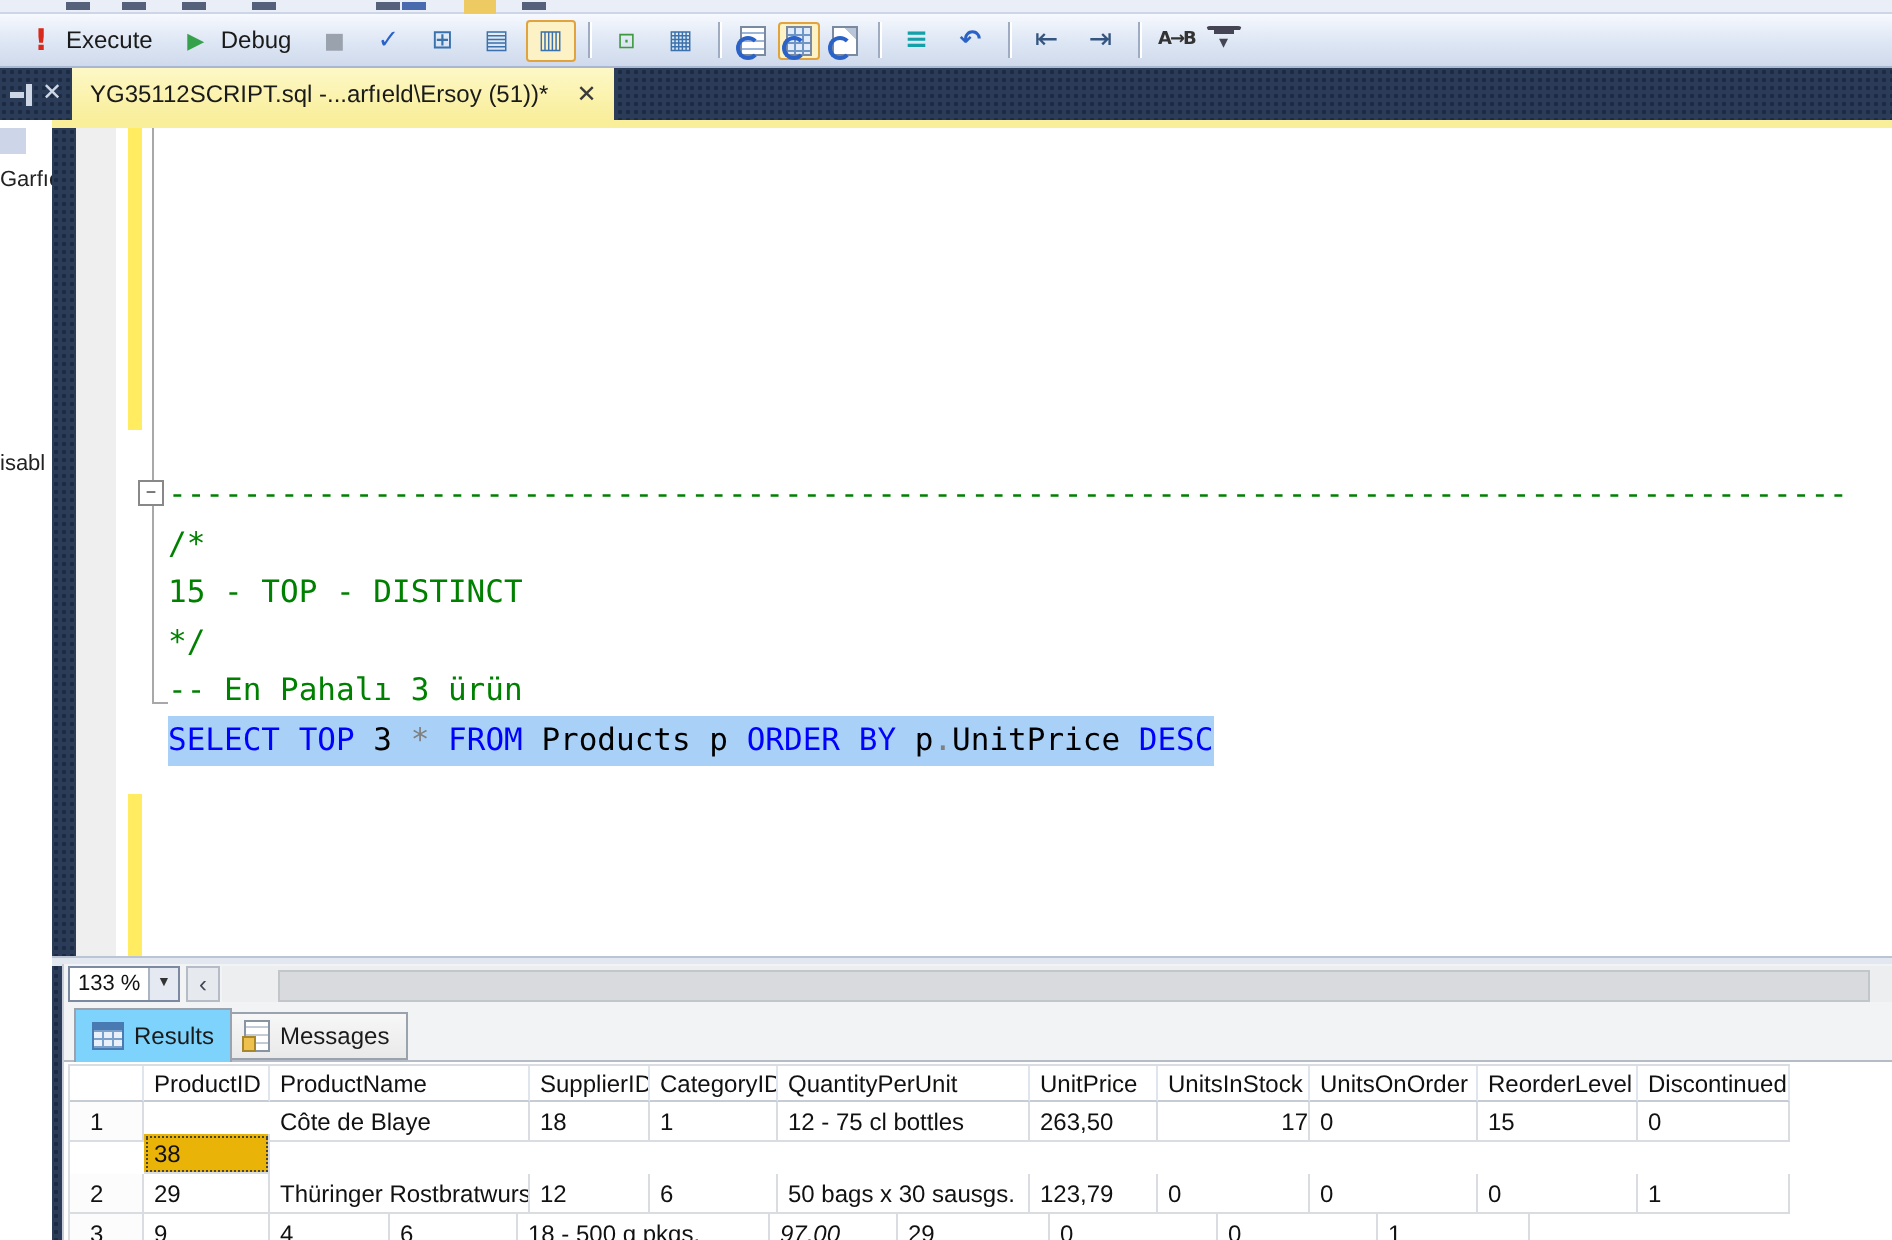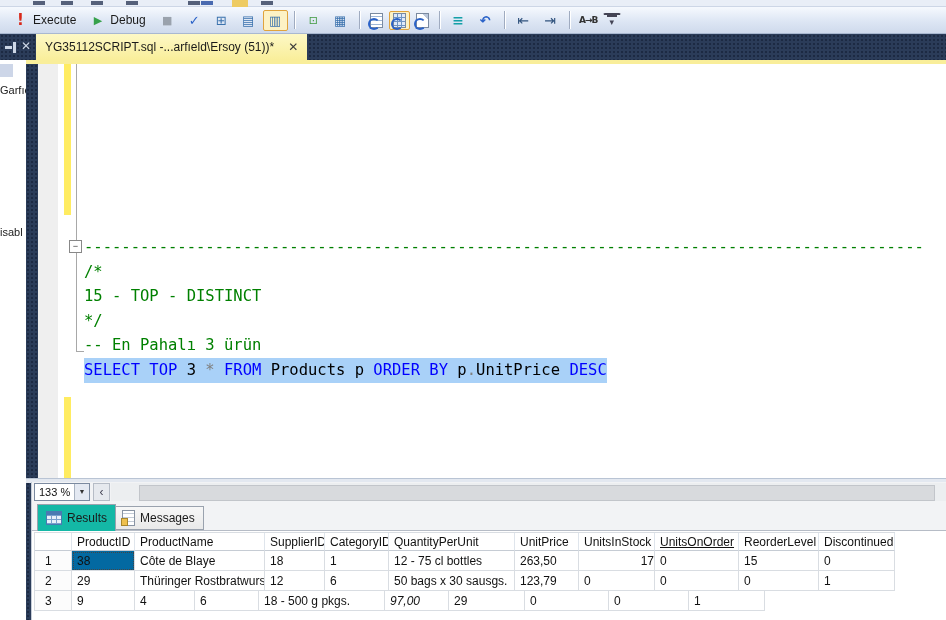--- a/index.html
+++ b/index.html
@@ -94,37 +94,37 @@
   #zoom-value{position:absolute;left:4px;top:2px;}
   #zoom-arrow{position:absolute;right:0;top:0;width:14px;height:16px;background:#e4e9f2;border-left:1px solid #aab4c2;
     font-size:7px;color:#333;text-align:center;line-height:16px;}
   #scroll-left{position:absolute;left:61px;top:1px;width:17px;height:18px;background:#e6e9ee;border:1px solid #b6bcc6;
     box-sizing:border-box;text-align:center;font-size:12px;line-height:16px;color:#445;}
   #hscroll{position:absolute;left:79px;top:1px;width:836px;height:18px;background:#eceef0;}
   #hthumb{position:absolute;left:28px;top:2px;right:12px;height:14px;background:#d8dadd;border:1px solid #c2c5ca;}
   #rtabs{position:absolute;left:0;top:20px;width:915px;height:28px;}
   .rtab{position:absolute;display:flex;align-items:center;gap:5px;font-size:12px;color:#1a1a1a;
     border:1px solid #9aa2ae;box-sizing:border-box;padding:0 8px;}
-  .rtab.active{left:5px;top:2px;height:27px;background:#14b8a6;border-bottom:none;z-index:2;}
+  .rtab.active{left:5px;top:2px;height:27px;background:#7dd3fc;border-bottom:none;z-index:2;}
   .rtab.inactive{left:81px;top:4px;height:24px;background:linear-gradient(#f7f7f7,#e9e9e9);}
   .results-grid-icon{width:14px;height:12px;border:1px solid #4a7ab2;box-sizing:content-box;
     background:linear-gradient(#4a7ab2 0 3px,rgba(0,0,0,0) 3px),
       repeating-linear-gradient(90deg,rgba(0,0,0,0) 0 4px,#7aa0cc 4px 5px),
       repeating-linear-gradient(rgba(0,0,0,0) 0 3px,#7aa0cc 3px 4px),#e8f0fa;}
   .messages-icon{position:relative;width:11px;height:14px;border:1px solid #8893a3;background:
       repeating-linear-gradient(#fff 0 2px,#c3cbd6 2px 3px,#fff 3px 4px);box-sizing:content-box;}
   .messages-icon::before{content:"";position:absolute;left:-2px;bottom:-1px;width:5px;height:6px;background:#eec04e;border:1px solid #a8862c;}
   #grid-region{position:absolute;left:0;top:48px;width:915px;height:90px;background:#fff;border-top:1px solid #b6bcc6;}
   #grid{position:absolute;left:2px;top:1px;border-top:1px solid #d9dde2;border-left:1px solid #d9dde2;}
   .grow{display:flex;}
   .gcell{height:20px;box-sizing:border-box;border-right:1px solid #d9dde2;border-bottom:1px solid #d9dde2;
     padding:3px 0 0 5px;font-size:12px;color:#111;overflow:hidden;white-space:nowrap;}
   .ghead .gcell{height:18px;padding-top:2px;background:#fff;border-right:1px solid #dfe5ec;border-bottom:1px solid #c6ccd4;}
   .rnum{padding-left:10px;background:#fcfcfc;}
-  .selcell{background:#0369a1;outline:1px dotted #444;outline-offset:-2px;}
+  .selcell{background:#eab308;outline:1px dotted #444;outline-offset:-2px;margin-top:16px;}
 </style>
 </head>
 <body>
 
 <div id="root" data-name="ssms-window">
 
   <div id="sliver" data-name="clipped-toolbar-row">
     <span id="sliver-marks" data-name="clipped-toolbar-icons"></span>
   </div>
 
@@ -256,21 +256,21 @@
       <div id="grid" data-name="results-grid">
           <div class="grow ghead" data-name="grid-header-row">
             <div class="gcell" data-name="row-header-corner" style="width: 37px;"></div>
             <div class="gcell" data-name="column-header-ProductID" style="width: 63px;">ProductID</div>
             <div class="gcell" data-name="column-header-ProductName" style="width: 130px;">ProductName</div>
             <div class="gcell" data-name="column-header-SupplierID" style="width: 60px;">SupplierID</div>
             <div class="gcell" data-name="column-header-CategoryID" style="width: 64px;">CategoryID</div>
             <div class="gcell" data-name="column-header-QuantityPerUnit" style="width: 126px;">QuantityPerUnit</div>
             <div class="gcell" data-name="column-header-UnitPrice" style="width: 64px;">UnitPrice</div>
             <div class="gcell" data-name="column-header-UnitsInStock" style="width: 76px;">UnitsInStock</div>
-            <div class="gcell" data-name="column-header-UnitsOnOrder" style="width: 84px; text-decoration: underline;">UnitsOnOrder</div>
+            <div class="gcell" data-name="column-header-UnitsOnOrder" style="width: 84px;">UnitsOnOrder</div>
             <div class="gcell" data-name="column-header-ReorderLevel" style="width: 80px;">ReorderLevel</div>
             <div class="gcell" data-name="column-header-Discontinued" style="width: 76px;">Discontinued</div>
           </div>
           <div class="grow" data-name="result-row-1">
             <div class="gcell rnum" data-name="row-number" style="width: 37px;">1</div>
             <div class="gcell selcell" data-name="result-cell" style="width: 63px;">38</div>
             <div class="gcell" data-name="result-cell" style="width: 130px;">Côte de Blaye</div>
             <div class="gcell" data-name="result-cell" style="width: 60px;">18</div>
             <div class="gcell" data-name="result-cell" style="width: 64px;">1</div>
             <div class="gcell" data-name="result-cell" style="width: 126px;">12 - 75 cl bottles</div>

